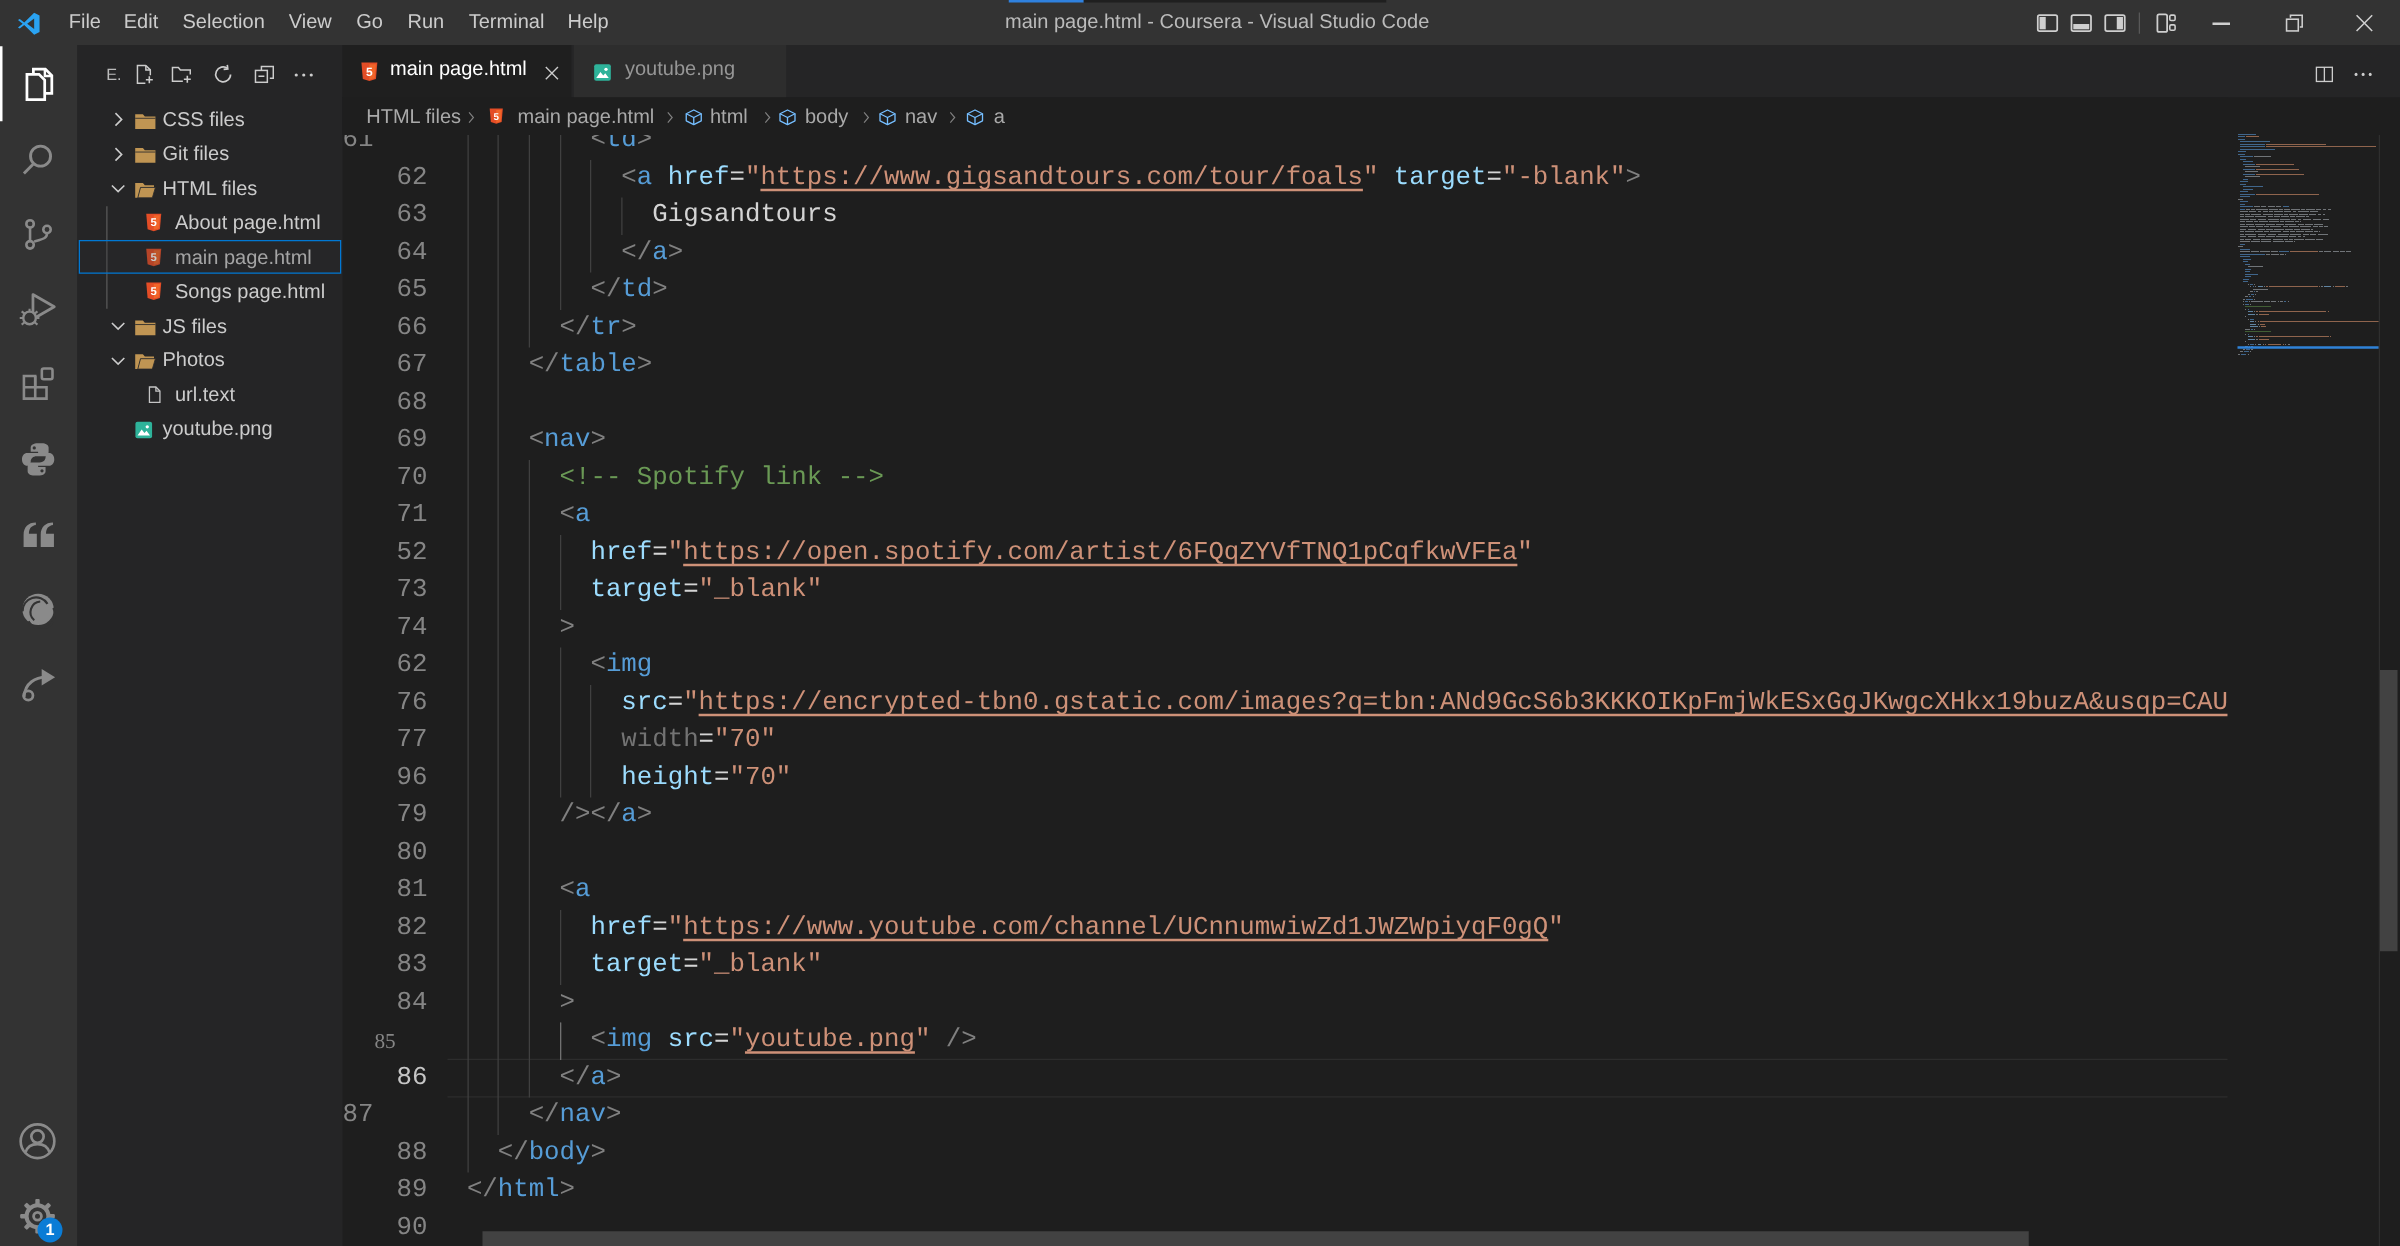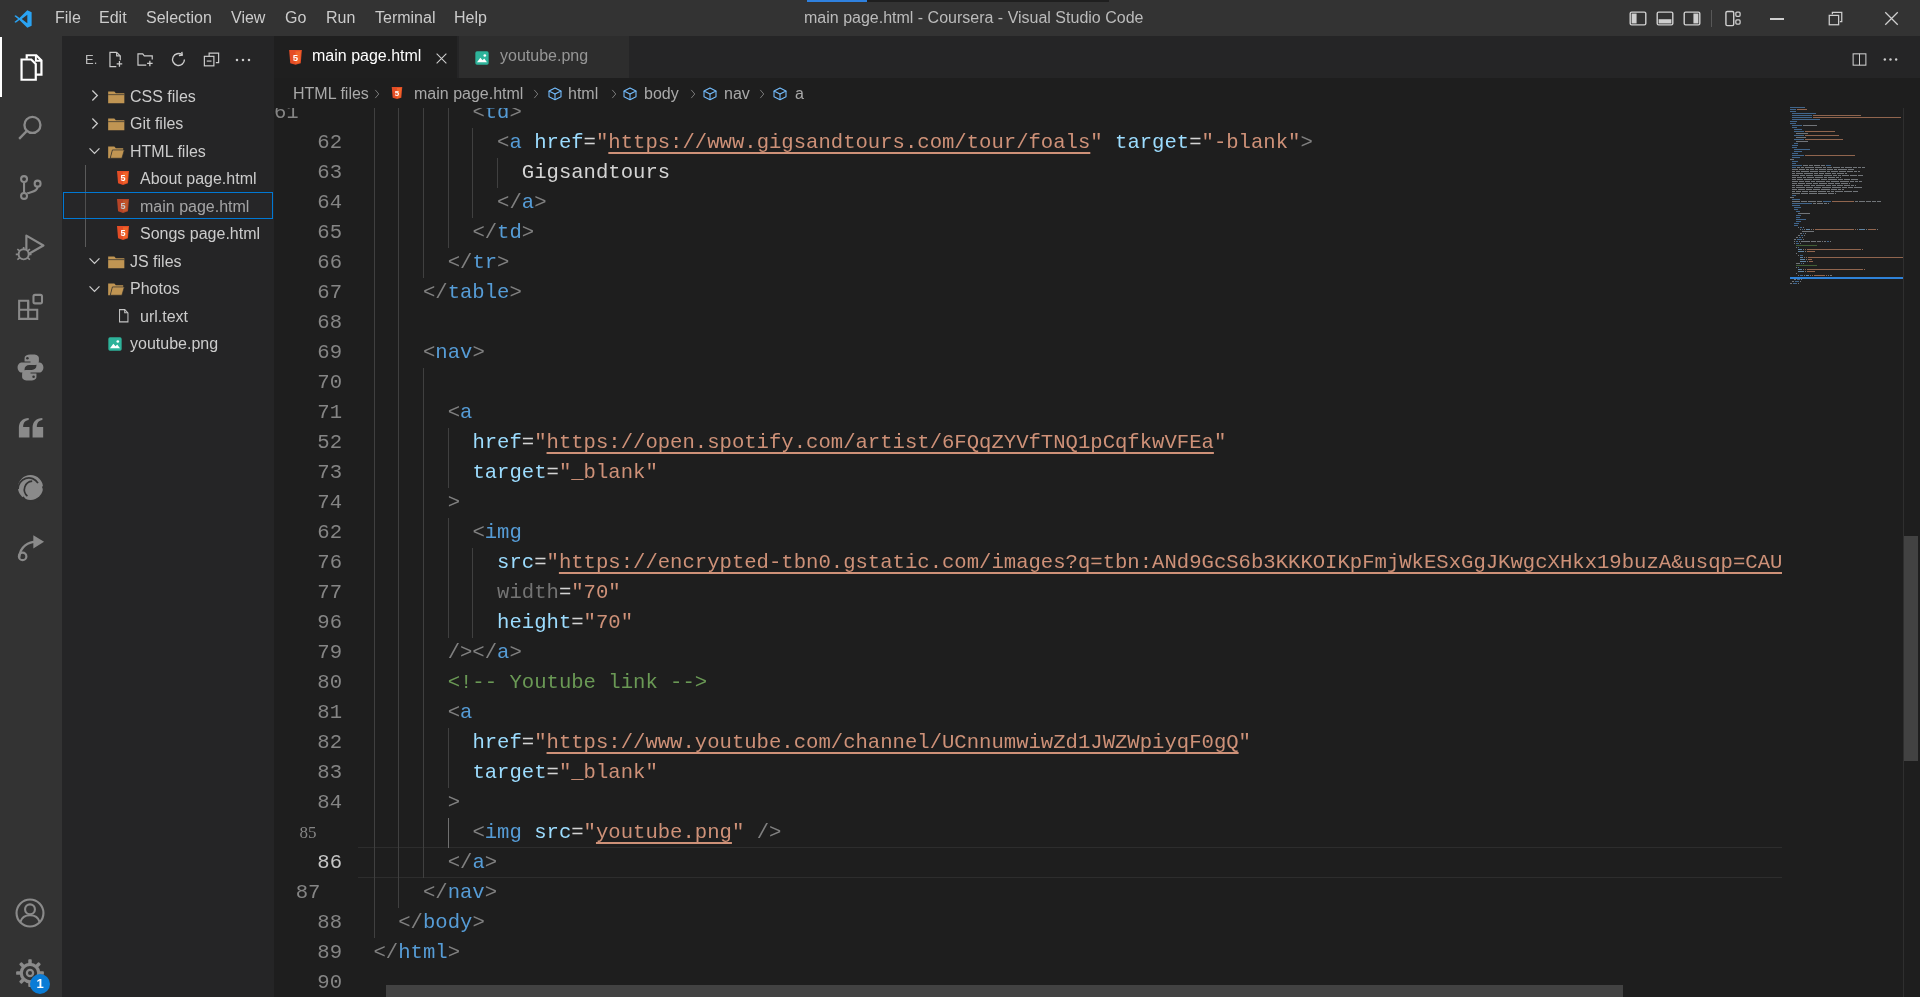--- a/index.html
+++ b/index.html
@@ -321,21 +321,21 @@
     <div style="position:absolute;left:0px;top:500px;width:68px;height:30px;line-height:30px;text-align:right;color:#858585;font-family:'Liberation Mono',monospace;font-size:20.6px">77</div>
     <div style="position:absolute;left:0px;top:530px;width:68px;height:30px;line-height:30px;text-align:right;color:#858585;font-family:'Liberation Mono',monospace;font-size:20.6px">96</div>
     <div style="position:absolute;left:0px;top:560px;width:68px;height:30px;line-height:30px;text-align:right;color:#858585;font-family:'Liberation Mono',monospace;font-size:20.6px">79</div>
     <div style="position:absolute;left:0px;top:590px;width:68px;height:30px;line-height:30px;text-align:right;color:#858585;font-family:'Liberation Mono',monospace;font-size:20.6px">80</div>
     <div style="position:absolute;left:0px;top:620px;width:68px;height:30px;line-height:30px;text-align:right;color:#858585;font-family:'Liberation Mono',monospace;font-size:20.6px">81</div>
     <div style="position:absolute;left:0px;top:650px;width:68px;height:30px;line-height:30px;text-align:right;color:#858585;font-family:'Liberation Mono',monospace;font-size:20.6px">82</div>
     <div style="position:absolute;left:0px;top:680px;width:68px;height:30px;line-height:30px;text-align:right;color:#858585;font-family:'Liberation Mono',monospace;font-size:20.6px">83</div>
     <div style="position:absolute;left:0px;top:710px;width:68px;height:30px;line-height:30px;text-align:right;color:#858585;font-family:'Liberation Mono',monospace;font-size:20.6px">84</div>
     <div style="position:absolute;left:0px;top:740px;width:68px;height:30px;line-height:30px;text-align:center;color:#858585;font-family:Liberation Serif, serif;font-size:17px">85</div>
     <div style="position:absolute;left:0px;top:770px;width:68px;height:30px;line-height:30px;text-align:right;color:#c6c6c6;font-family:'Liberation Mono',monospace;font-size:20.6px">86</div>
-    <div style="position:absolute;left:0px;top:800px;width:68px;height:30px;line-height:30px;text-align:center;color:#858585;font-family:'Liberation Mono',monospace;font-size:20.6px">87</div>
+    <div style="position:absolute;left:0px;top:800px;width:68px;height:30px;line-height:30px;text-align:left;color:#858585;font-family:'Liberation Mono',monospace;font-size:20.6px">87</div>
     <div style="position:absolute;left:0px;top:830px;width:68px;height:30px;line-height:30px;text-align:right;color:#858585;font-family:'Liberation Mono',monospace;font-size:20.6px">88</div>
     <div style="position:absolute;left:0px;top:860px;width:68px;height:30px;line-height:30px;text-align:right;color:#858585;font-family:'Liberation Mono',monospace;font-size:20.6px">89</div>
     <div style="position:absolute;left:0px;top:890px;width:68px;height:30px;line-height:30px;text-align:right;color:#858585;font-family:'Liberation Mono',monospace;font-size:20.6px">90</div>
     <div style="position:absolute;left:99.5px;top:30px;width:1px;height:830px;background:#404040"></div>
     <div style="position:absolute;left:124.2px;top:30px;width:1px;height:800px;background:#404040"></div>
     <div style="position:absolute;left:148.9px;top:30px;width:1px;height:170px;background:#404040"></div>
     <div style="position:absolute;left:148.9px;top:290px;width:1px;height:510px;background:#404040"></div>
     <div style="position:absolute;left:173.7px;top:30px;width:1px;height:140px;background:#404040"></div>
     <div style="position:absolute;left:173.7px;top:350px;width:1px;height:60px;background:#404040"></div>
     <div style="position:absolute;left:173.7px;top:440px;width:1px;height:120px;background:#404040"></div>
@@ -346,30 +346,30 @@
     <div style="position:absolute;left:223.1px;top:80px;width:1px;height:30px;background:#404040"></div>
     <div style="position:absolute;left:173.7px;top:740px;width:1px;height:30px;background:#707070"></div>
     <div class="cl" style="left:99.5px;top:20px">        <span style="color:#808080">&lt;</span><span style="color:#569cd6">td</span><span style="color:#808080">&gt;</span></div>
     <div class="cl" style="left:99.5px;top:50px">          <span style="color:#808080">&lt;</span><span style="color:#569cd6">a</span><span style="color:#d4d4d4"> </span><span style="color:#9cdcfe">href</span><span style="color:#d4d4d4">=</span><span style="color:#ce9178">"</span><span style="color:#ce9178;text-decoration:underline;text-underline-offset:4px">https://www.gigsandtours.com/tour/foals</span><span style="color:#ce9178">"</span><span style="color:#d4d4d4"> </span><span style="color:#9cdcfe">target</span><span style="color:#d4d4d4">=</span><span style="color:#ce9178">"-blank"</span><span style="color:#808080">&gt;</span></div>
     <div class="cl" style="left:99.5px;top:80px">            <span style="color:#d4d4d4">Gigsandtours</span></div>
     <div class="cl" style="left:99.5px;top:110px">          <span style="color:#808080">&lt;/</span><span style="color:#569cd6">a</span><span style="color:#808080">&gt;</span></div>
     <div class="cl" style="left:99.5px;top:140px">        <span style="color:#808080">&lt;/</span><span style="color:#569cd6">td</span><span style="color:#808080">&gt;</span></div>
     <div class="cl" style="left:99.5px;top:170px">      <span style="color:#808080">&lt;/</span><span style="color:#569cd6">tr</span><span style="color:#808080">&gt;</span></div>
     <div class="cl" style="left:99.5px;top:200px">    <span style="color:#808080">&lt;/</span><span style="color:#569cd6">table</span><span style="color:#808080">&gt;</span></div>
     <div class="cl" style="left:99.5px;top:260px">    <span style="color:#808080">&lt;</span><span style="color:#569cd6">nav</span><span style="color:#808080">&gt;</span></div>
+    <div class="cl" style="left:99.5px;top:290px">      <span style="color:#6a9955">&lt;!-- Spotify link --&gt;</span></div>
     <div class="cl" style="left:99.5px;top:320px">      <span style="color:#808080">&lt;</span><span style="color:#569cd6">a</span></div>
     <div class="cl" style="left:99.5px;top:350px">        <span style="color:#9cdcfe">href</span><span style="color:#d4d4d4">=</span><span style="color:#ce9178">"</span><span style="color:#ce9178;text-decoration:underline;text-underline-offset:4px">https://open.spotify.com/artist/6FQqZYVfTNQ1pCqfkwVFEa</span><span style="color:#ce9178">"</span></div>
     <div class="cl" style="left:99.5px;top:380px">        <span style="color:#9cdcfe">target</span><span style="color:#d4d4d4">=</span><span style="color:#ce9178">"_blank"</span></div>
     <div class="cl" style="left:99.5px;top:410px">      <span style="color:#808080">&gt;</span></div>
     <div class="cl" style="left:99.5px;top:440px">        <span style="color:#808080">&lt;</span><span style="color:#569cd6">img</span></div>
     <div class="cl" style="left:99.5px;top:470px">          <span style="color:#9cdcfe">src</span><span style="color:#d4d4d4">=</span><span style="color:#ce9178">"</span><span style="color:#ce9178;text-decoration:underline;text-underline-offset:4px">https://encrypted-tbn0.gstatic.com/images?q=tbn:ANd9GcS6b3KKKOIKpFmjWkESxGgJKwgcXHkx19buzA&amp;usqp=CAU</span></div>
     <div class="cl" style="left:99.5px;top:500px">          <span style="color:#737373">width</span><span style="color:#d4d4d4">=</span><span style="color:#ce9178">"70"</span></div>
     <div class="cl" style="left:99.5px;top:530px">          <span style="color:#9cdcfe">height</span><span style="color:#d4d4d4">=</span><span style="color:#ce9178">"70"</span></div>
     <div class="cl" style="left:99.5px;top:560px">      <span style="color:#808080">/&gt;&lt;/</span><span style="color:#569cd6">a</span><span style="color:#808080">&gt;</span></div>
-    <div class="cl" style="left:99.5px;top:590px">      <span style="color:#6a9955">&lt;!-- Youtube link --&gt;</span></div>
     <div class="cl" style="left:99.5px;top:620px">      <span style="color:#808080">&lt;</span><span style="color:#569cd6">a</span></div>
     <div class="cl" style="left:99.5px;top:650px">        <span style="color:#9cdcfe">href</span><span style="color:#d4d4d4">=</span><span style="color:#ce9178">"</span><span style="color:#ce9178;text-decoration:underline;text-underline-offset:4px">https://www.youtube.com/channel/UCnnumwiwZd1JWZWpiyqF0gQ</span><span style="color:#ce9178">"</span></div>
     <div class="cl" style="left:99.5px;top:680px">        <span style="color:#9cdcfe">target</span><span style="color:#d4d4d4">=</span><span style="color:#ce9178">"_blank"</span></div>
     <div class="cl" style="left:99.5px;top:710px">      <span style="color:#808080">&gt;</span></div>
     <div class="cl" style="left:99.5px;top:740px">        <span style="color:#808080">&lt;</span><span style="color:#569cd6">img</span><span style="color:#d4d4d4"> </span><span style="color:#9cdcfe">src</span><span style="color:#d4d4d4">=</span><span style="color:#ce9178">"</span><span style="color:#ce9178;text-decoration:underline;text-underline-offset:4px">youtube.png</span><span style="color:#ce9178">"</span><span style="color:#d4d4d4"> </span><span style="color:#808080">/&gt;</span></div>
     <div class="cl" style="left:99.5px;top:770px">      <span style="color:#808080">&lt;/</span><span style="color:#569cd6">a</span><span style="color:#808080">&gt;</span></div>
     <div class="cl" style="left:99.5px;top:800px">    <span style="color:#808080">&lt;/</span><span style="color:#569cd6">nav</span><span style="color:#808080">&gt;</span></div>
     <div class="cl" style="left:99.5px;top:830px">  <span style="color:#808080">&lt;/</span><span style="color:#569cd6">body</span><span style="color:#808080">&gt;</span></div>
     <div class="cl" style="left:99.5px;top:860px"><span style="color:#808080">&lt;/</span><span style="color:#569cd6">html</span><span style="color:#808080">&gt;</span></div>
     <div class="cl" style="left:99.5px;top:890px"></div>

